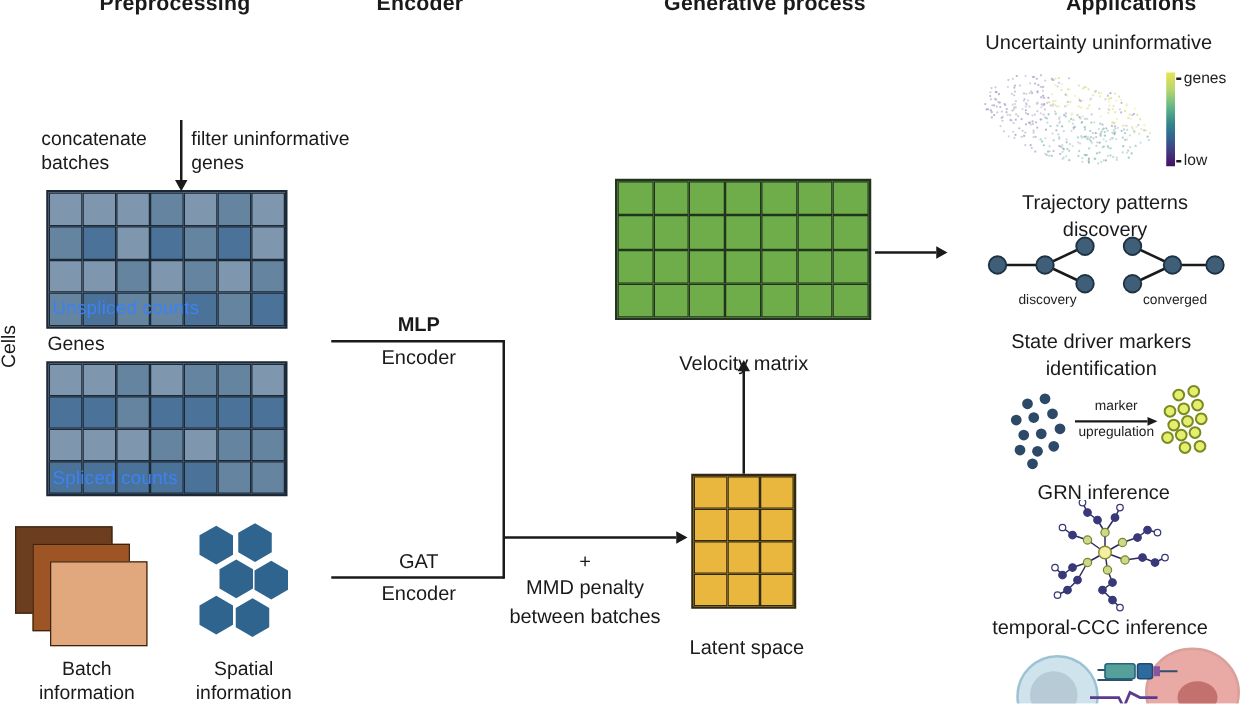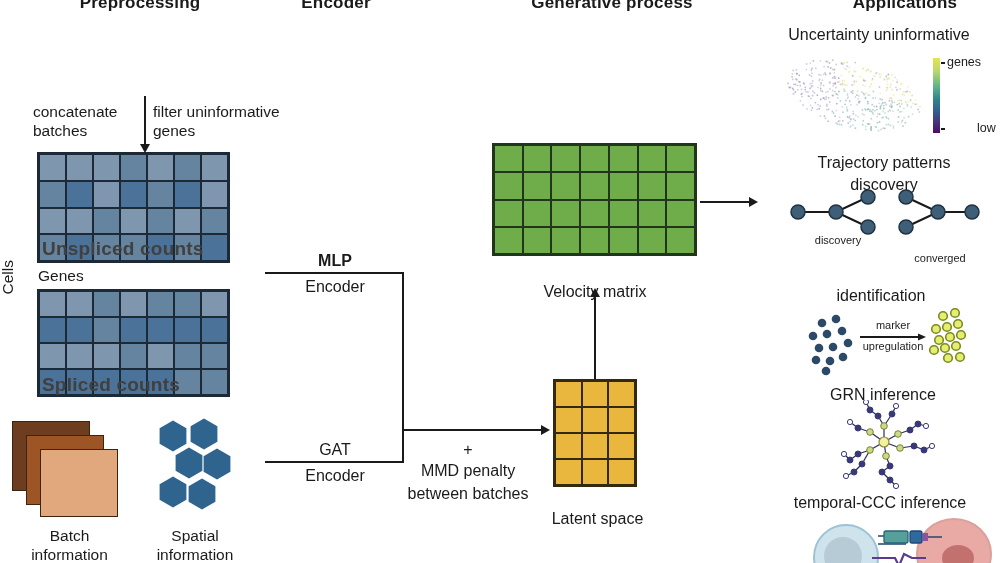--- a/index.html
+++ b/index.html
@@ -6,21 +6,21 @@
   #canvas{position:relative;width:1000px;height:563px;background:#ffffff;overflow:hidden;
           font-family:"Liberation Sans",sans-serif;color:#1a1a1a;}
   .abs{position:absolute;}
   .ctr{text-align:center;}
   .hdr{font-size:17px;font-weight:600;letter-spacing:.2px;}
   .lbl{font-size:16px;line-height:21px;}
   .lbl-sm{font-size:15.5px;line-height:19px;}
   .tiny{font-size:11px;line-height:13px;color:#222;}
   .matrix{box-sizing:border-box;display:grid;}
   .matrix .cell{box-sizing:border-box;}
-  .mtx-overlay{color:#404040;font-size:19px;font-weight:700;letter-spacing:.2px;z-index:3;}
+  .mtx-overlay{color:#3b82f6;font-size:15px;font-weight:400;letter-spacing:.2px;z-index:3;}
   .normbox{box-sizing:border-box;border:2px solid #1a1a1a;background:#fff;
            display:flex;flex-direction:column;justify-content:center;}
   .cells-rot{writing-mode:vertical-rl;transform:rotate(180deg);}
   .sq{box-sizing:border-box;border:1.5px solid #3c2410;}
   #colorbar{background:linear-gradient(to bottom,#e9e24f 0%,#b8d76e 18%,#5fb487 38%,#31848c 55%,#31628e 70%,#433a80 84%,#470f62 100%);}
   .tickmark{background:#1a1a1a;height:2px;width:4px;}
   svg{display:block;}
 </style>
 </head>
 <body>
@@ -607,43 +607,44 @@
       <circle cx="73.3" cy="63.8" r="0.9" fill="#a89ec6" opacity="0.7"></circle>
       <circle cx="46.0" cy="42.2" r="0.9" fill="#c6c2d6" opacity="0.7"></circle>
       <circle cx="79.8" cy="51.5" r="0.9" fill="#7ab8a6" opacity="0.7"></circle>
       <circle cx="102.1" cy="53.7" r="0.9" fill="#a3d0c0" opacity="0.7"></circle>
       <circle cx="62.8" cy="70.8" r="0.9" fill="#a89ec6" opacity="0.7"></circle>
     </svg>
   <div class="abs" id="colorbar" style="left:933px;top:58px;width:7px;height:75px;"></div>
   <div class="abs tickmark" style="left:941px;top:62px;"></div>
   <div class="abs tickmark" style="left:941px;top:128px;"></div>
   <div class="abs tiny" style="left:947px;top:56px;font-size:12.5px;">genes</div>
-  <div class="abs tiny" style="left:947px;top:122px;font-size:12.5px;margin-left:30px;">low</div>
+  <div class="abs tiny" style="left:947px;top:122px;font-size:12.5px;">low</div>
 
   <div class="abs lbl ctr" style="left:784px;top:174px;width:200px;">discovery</div>
   <div class="abs lbl ctr" style="left:784px;top:152px;width:200px;">Trajectory patterns</div>
   <svg class="abs" style="left:780px;top:188px;" width="210" height="52" id="traj-svg">
       <line x1="18" y1="24" x2="56" y2="24" stroke="#1a1a1a" stroke-width="2"></line>
       <line x1="56" y1="24" x2="88" y2="9" stroke="#1a1a1a" stroke-width="2"></line>
       <line x1="56" y1="24" x2="88" y2="39" stroke="#1a1a1a" stroke-width="2"></line>
       <line x1="126" y1="9" x2="158" y2="24" stroke="#1a1a1a" stroke-width="2"></line>
       <line x1="126" y1="39" x2="158" y2="24" stroke="#1a1a1a" stroke-width="2"></line>
       <line x1="158" y1="24" x2="192" y2="24" stroke="#1a1a1a" stroke-width="2"></line>
       <circle cx="18" cy="24" r="7" fill="#3f5e78" stroke="#1f3243" stroke-width="1.5"></circle>
       <circle cx="56" cy="24" r="7" fill="#3f5e78" stroke="#1f3243" stroke-width="1.5"></circle>
       <circle cx="88" cy="9" r="7" fill="#3f5e78" stroke="#1f3243" stroke-width="1.5"></circle>
       <circle cx="88" cy="39" r="7" fill="#3f5e78" stroke="#1f3243" stroke-width="1.5"></circle>
       <circle cx="126" cy="9" r="7" fill="#3f5e78" stroke="#1f3243" stroke-width="1.5"></circle>
       <circle cx="126" cy="39" r="7" fill="#3f5e78" stroke="#1f3243" stroke-width="1.5"></circle>
       <circle cx="158" cy="24" r="7" fill="#3f5e78" stroke="#1f3243" stroke-width="1.5"></circle>
       <circle cx="192" cy="24" r="7" fill="#3f5e78" stroke="#1f3243" stroke-width="1.5"></circle>
     </svg>
   <div class="abs tiny ctr" style="left:798px;top:234px;width:80px;">discovery</div>
-  <div class="abs tiny ctr" style="left:900px;top:234px;width:80px;margin-top:18px;">converged</div>
-
+  <div class="abs tiny ctr" style="left:900px;top:234px;width:80px;">converged</div>
+
+  <div class="abs lbl ctr" style="left:781px;top:263px;width:200px;">State driver markers</div>
   <div class="abs lbl ctr" style="left:781px;top:285px;width:200px;">identification</div>
   <svg class="abs" style="left:800px;top:303px;" width="190" height="75" id="markers-svg">
       <circle cx="22" cy="20" r="4.3" fill="#2c4a68"></circle>
       <circle cx="36" cy="16" r="4.3" fill="#2c4a68"></circle>
       <circle cx="13" cy="33" r="4.3" fill="#2c4a68"></circle>
       <circle cx="27" cy="31" r="4.3" fill="#2c4a68"></circle>
       <circle cx="42" cy="28" r="4.3" fill="#2c4a68"></circle>
       <circle cx="19" cy="45" r="4.3" fill="#2c4a68"></circle>
       <circle cx="33" cy="44" r="4.3" fill="#2c4a68"></circle>
       <circle cx="48" cy="40" r="4.3" fill="#2c4a68"></circle>

